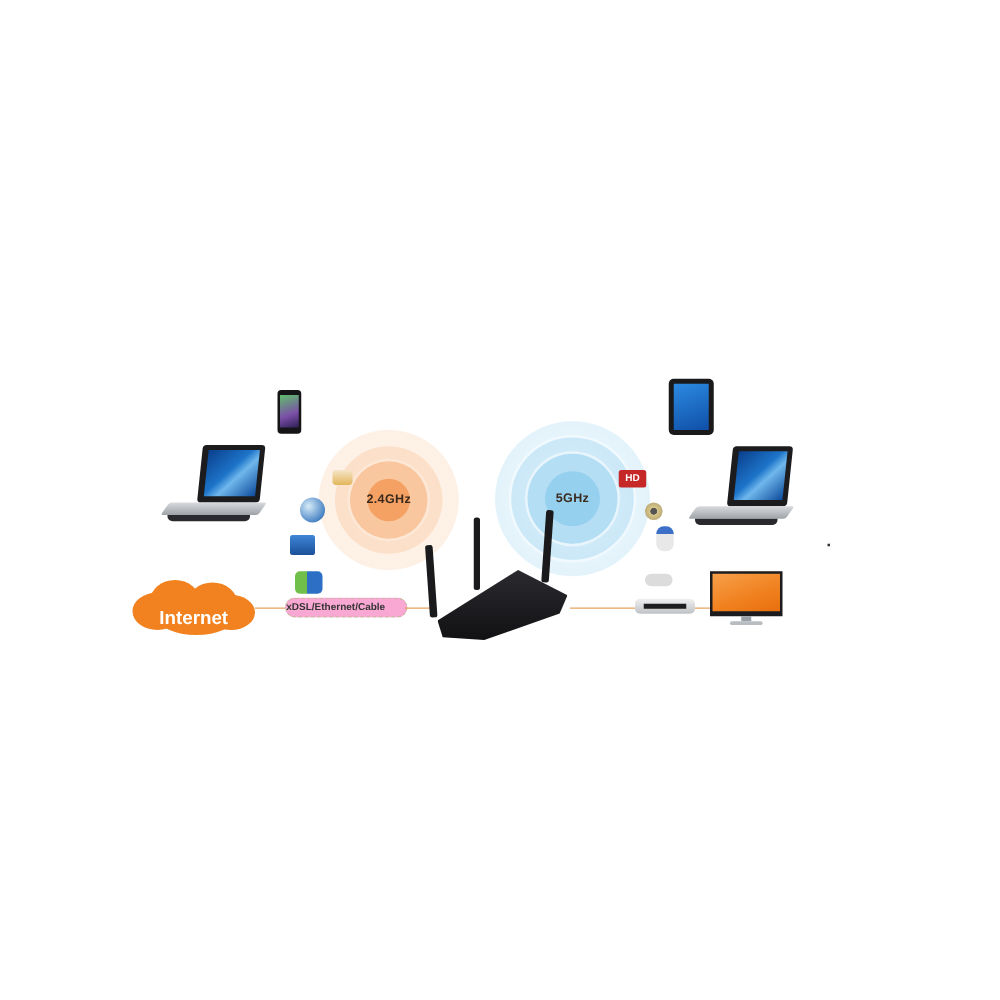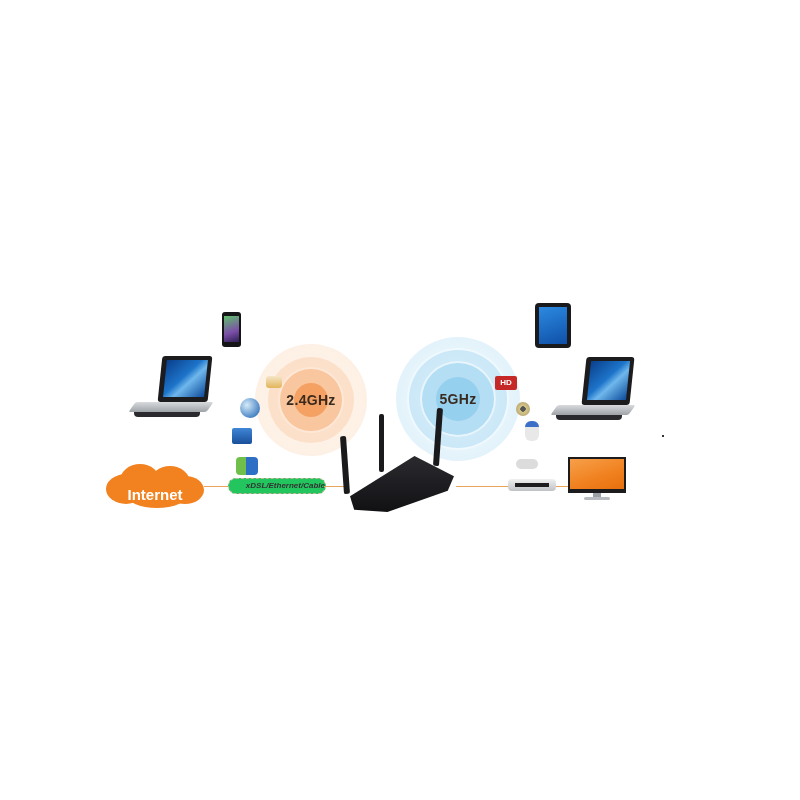--- a/index.html
+++ b/index.html
@@ -2,21 +2,21 @@
 <html><head>
 <meta charset="utf-8">
 <style>
   html, body { margin: 0; padding: 0; background: #ffffff; }
   body { width: 800px; height: 800px; position: relative; overflow: hidden; font-family: "Liberation Sans", sans-serif; }
   .abs { position: absolute; }
 
   
   .ring-wrap { position: absolute; border-radius: 50%; }
   .ring { position: absolute; border-radius: 50%; left: 50%; top: 50%; transform: translate(-50%, -50%); }
-  .ring-label { position: absolute; left: 0; right: 0; top: 50%; transform: translateY(-50%); text-align: center; font-weight: bold; font-size: 14px; color: #3a2a1e; letter-spacing: 0.3px; }
+  .ring-label { position: absolute; left: 0; right: 0; top: 50%; transform: translateY(-50%); text-align: center; font-weight: bold; font-size: 10px; color: #3a2a1e; letter-spacing: 0.3px; }
 
   
   .laptop { position: absolute; }
   .laptop .lid { position: absolute; background: #1c1c1f; border-radius: 3px; }
   .laptop .screen { position: absolute; background: linear-gradient(135deg, #0a3f8c 0%, #1d74c9 45%, #6fb7ec 60%, #0d4b9b 100%); }
   .laptop .base { position: absolute; background: linear-gradient(#d8dadd, #9ea3a8); border-radius: 2px; }
   .laptop .base-edge { position: absolute; background: #2a2a2e; border-radius: 0 0 4px 4px; }
 
   
   .phone { position: absolute; background: #151517; border-radius: 3px; }
@@ -26,21 +26,21 @@
 
   
   .ico { position: absolute; border-radius: 50%; margin-top: 36px; }
 
   
   .cloud { position: absolute; }
   .cloud .blob { position: absolute; background: #f2821f; border-radius: 50%; }
   .cloud .cloud-label { position: absolute; left: 0; right: 0; top: 22px; text-align: center; color: #fff; font-weight: bold; font-size: 15px; }
 
   .link-line { position: absolute; height: 1px; background: #e8a35e; }
-  .wan-pill { position: absolute; border: 1px dashed #c7b89c; border-radius: 10px; font-size: 8px; font-weight: bold; color: #333; text-align: right; line-height: 14px; background: #22c55e; font-style: italic; }
+  .wan-pill { position: absolute; border: 1px dashed #c7b89c; border-radius: 10px; font-size: 8px; font-weight: bold; color: #333; text-align: left; line-height: 14px; background: #f9a8d4; }
 
   
   .router { position: absolute; }
   .antenna { position: absolute; background: #1a1a1c; border-radius: 2px; }
   .router-body { position: absolute; background: linear-gradient(#2b2b2f, #111114); }
 
   
   .stb { position: absolute; background: linear-gradient(#f0f0f0, #bfc2c5); border-radius: 4px; }
   .stb .slot { position: absolute; background: #1d1d1f; }
   .monitor { position: absolute; background: #1c1c1e; }

